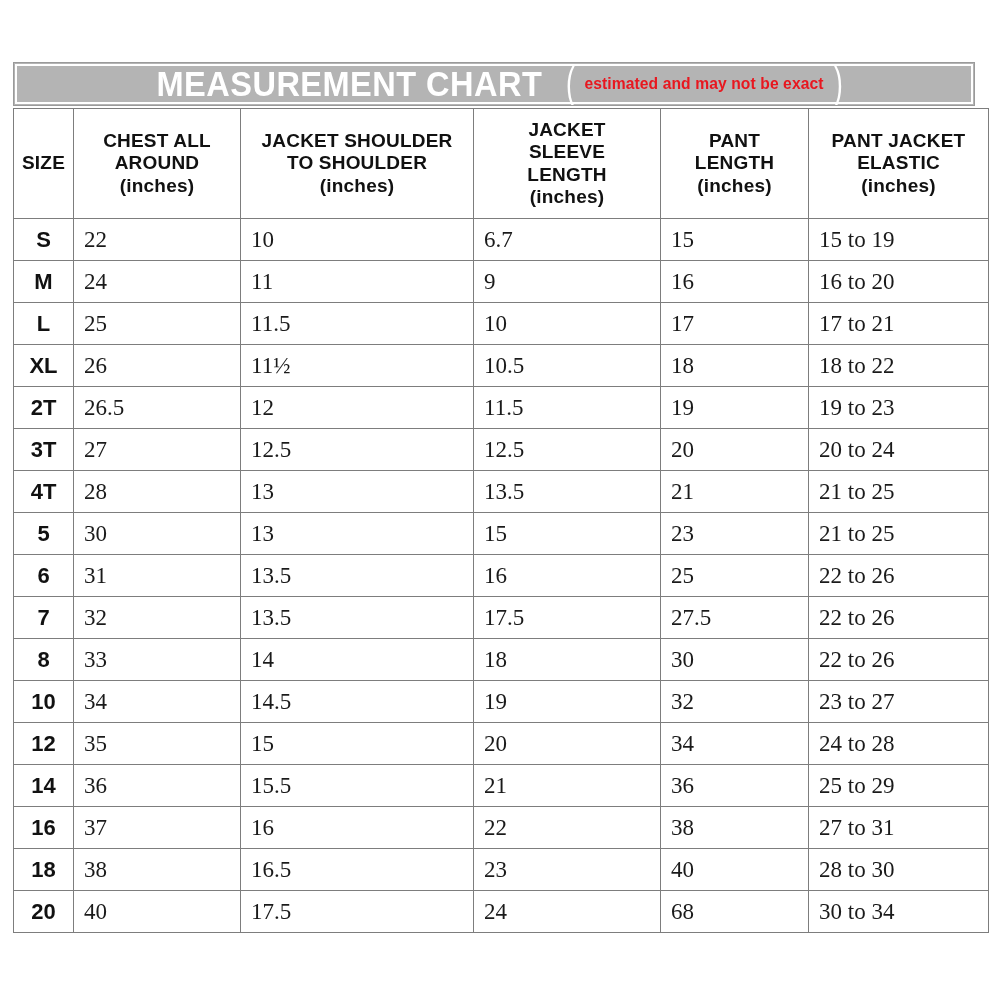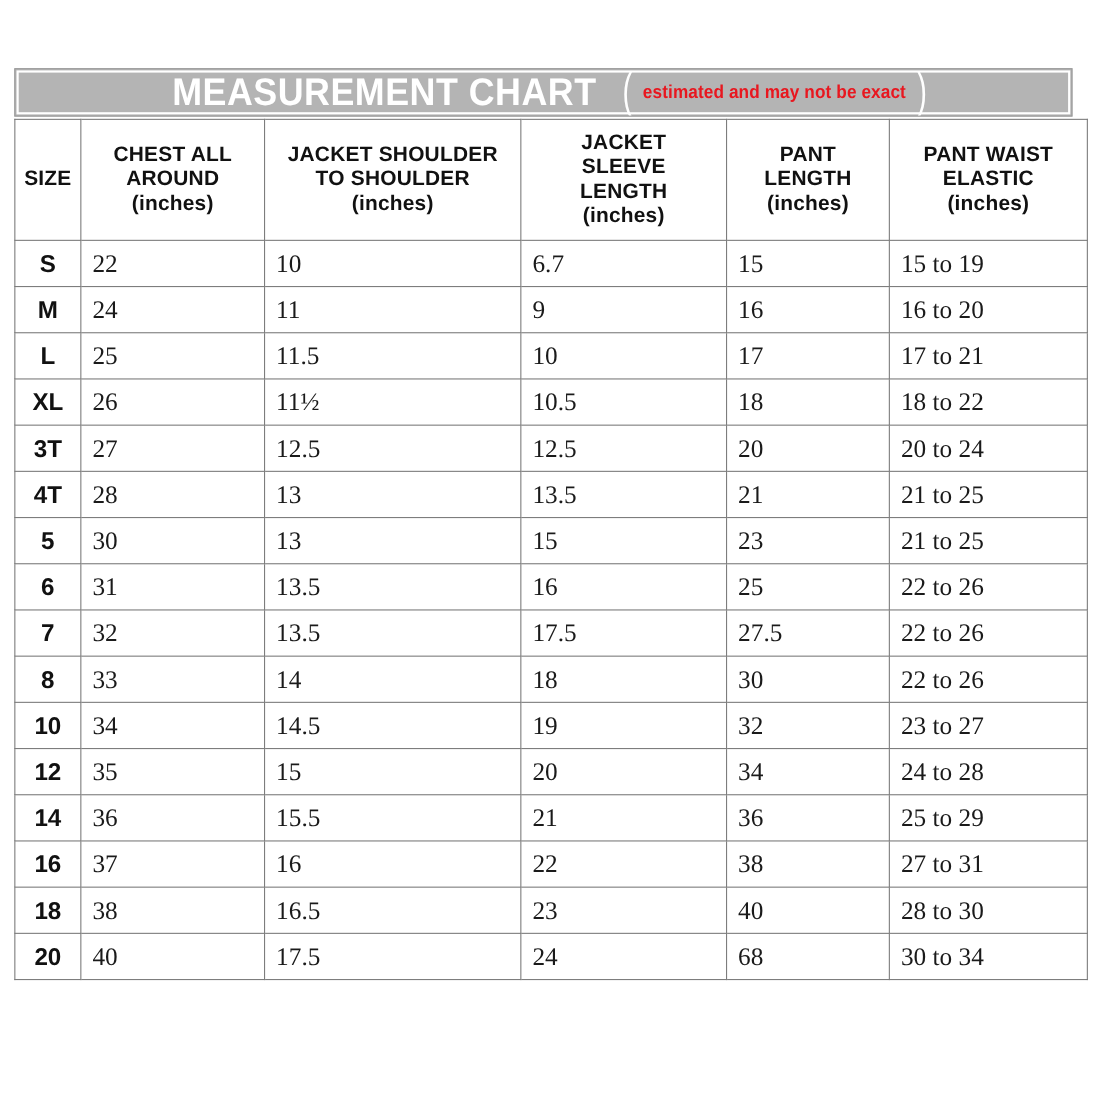--- a/index.html
+++ b/index.html
@@ -181,21 +181,21 @@
           <div>SLEEVE</div>
           <div>LENGTH</div>
           <div>(inches)</div>
         </th>
         <th>
           <div>PANT</div>
           <div>LENGTH</div>
           <div>(inches)</div>
         </th>
         <th>
-          <div>PANT WAIST</div>
+          <div>PANT JACKET</div>
           <div>ELASTIC</div>
           <div>(inches)</div>
         </th>
       </tr>
     </thead>
     <tbody id="table-body">
         <tr>
           <td class="size-cell">S</td>
           <td class="val-cell">22</td>
           <td class="val-cell">10</td>
@@ -221,20 +221,28 @@
         </tr>
         <tr>
           <td class="size-cell">XL</td>
           <td class="val-cell">26</td>
           <td class="val-cell">11½</td>
           <td class="val-cell">10.5</td>
           <td class="val-cell">18</td>
           <td class="val-cell">18 to 22</td>
         </tr>
         <tr>
+          <td class="size-cell">2T</td>
+          <td class="val-cell">26.5</td>
+          <td class="val-cell">12</td>
+          <td class="val-cell">11.5</td>
+          <td class="val-cell">19</td>
+          <td class="val-cell">19 to 23</td>
+        </tr>
+        <tr>
           <td class="size-cell">3T</td>
           <td class="val-cell">27</td>
           <td class="val-cell">12.5</td>
           <td class="val-cell">12.5</td>
           <td class="val-cell">20</td>
           <td class="val-cell">20 to 24</td>
         </tr>
         <tr>
           <td class="size-cell">4T</td>
           <td class="val-cell">28</td>

